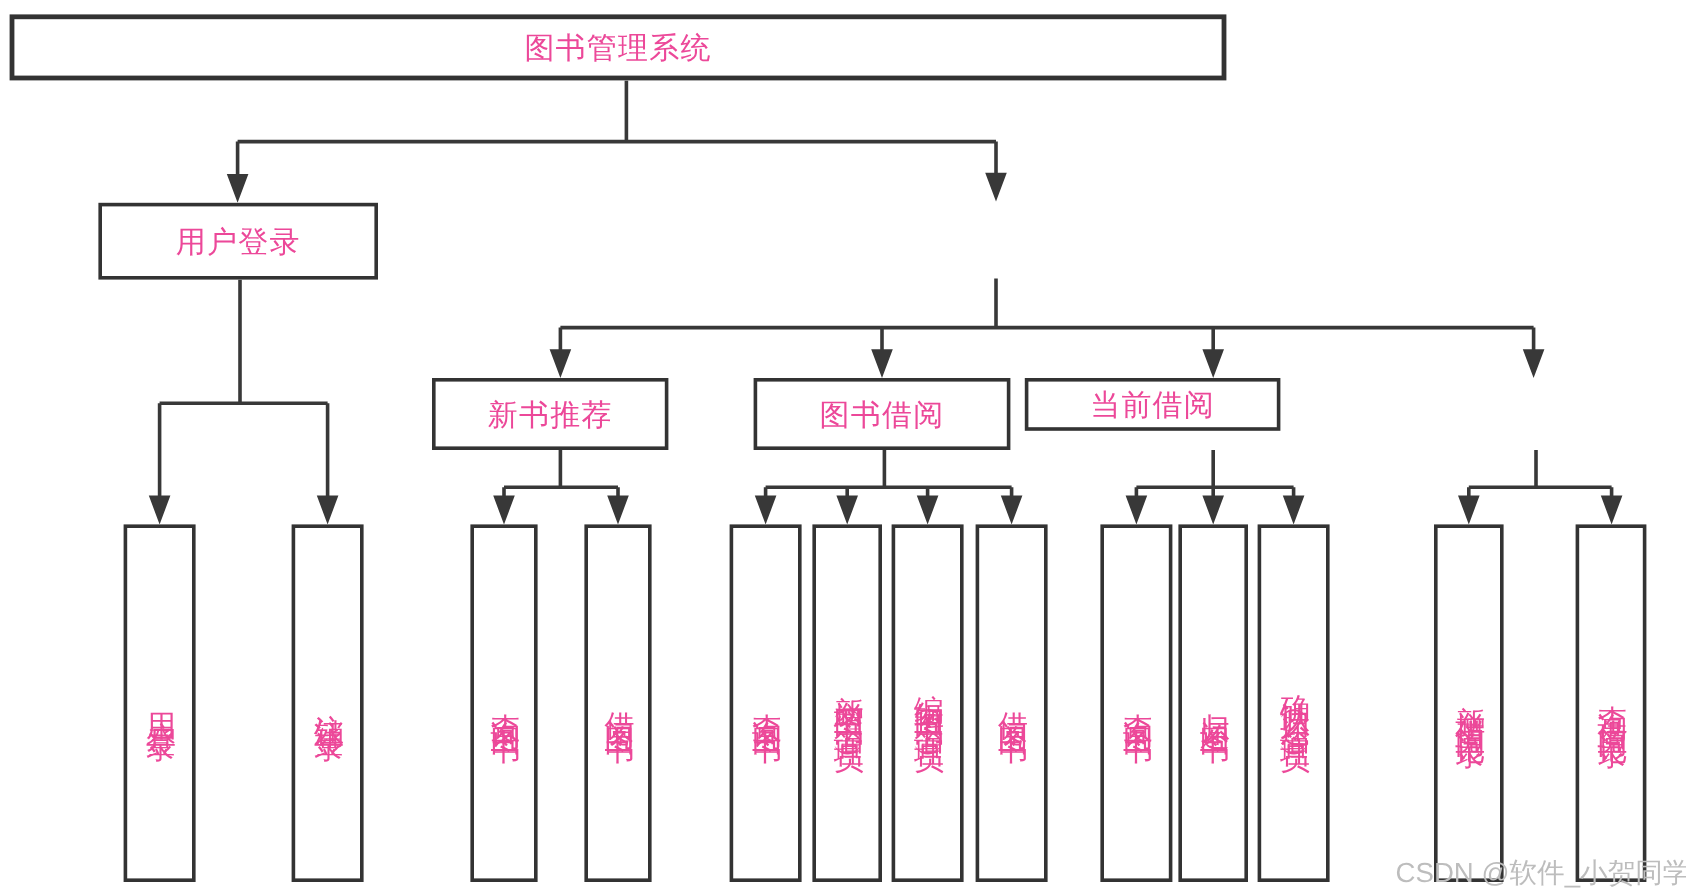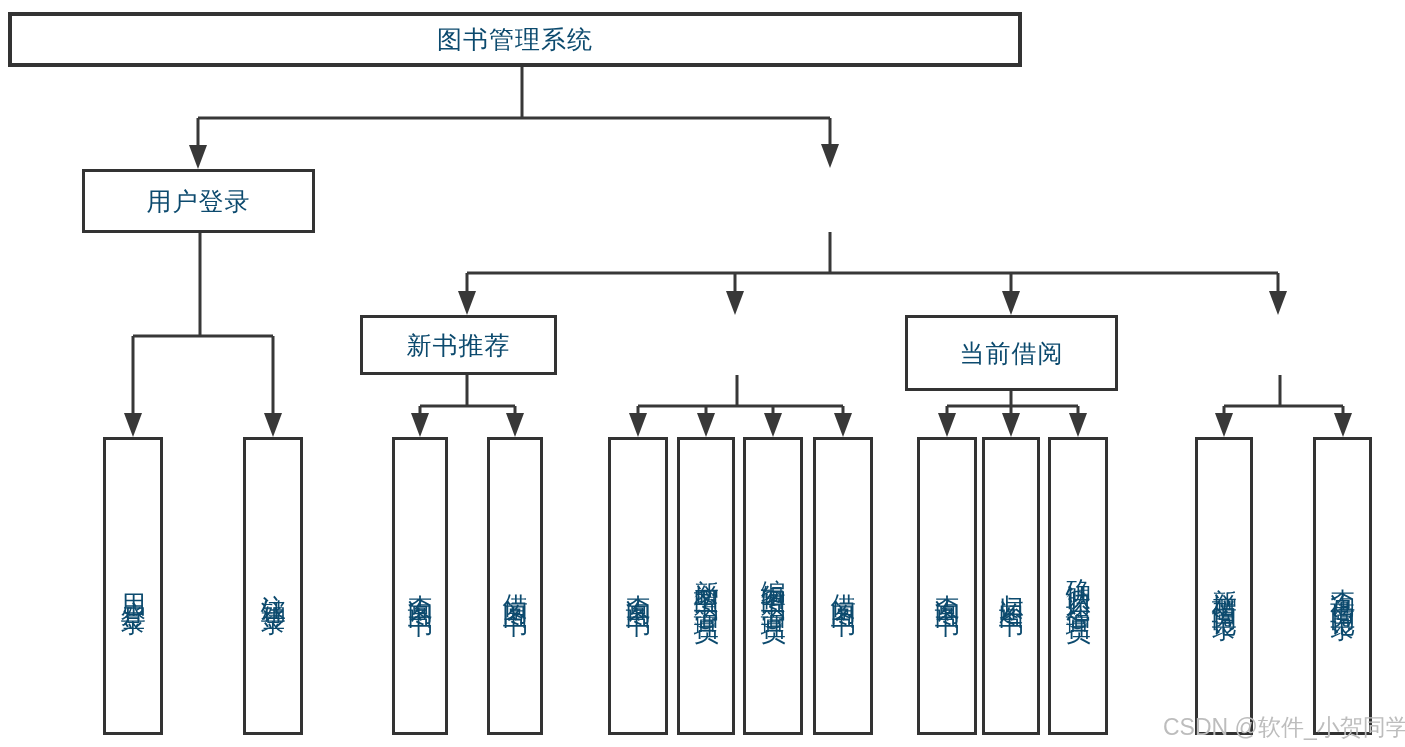--- a/index.html
+++ b/index.html
@@ -3,21 +3,21 @@
 <meta charset="utf-8">
 <style>
   html,body{margin:0;padding:0;background:#ffffff;}
   .stage{
     position:relative;width:1405px;height:747px;background:#ffffff;overflow:hidden;
     font-family:"Liberation Sans","DejaVu Sans",sans-serif;
   }
   .wires{position:absolute;left:0;top:0;z-index:1;}
   .box{
     position:absolute;box-sizing:border-box;background:#ffffff;
-    border:3px solid #333333;color:#0c4a6e;
+    border:3px solid #333333;color:#ec4899;
     display:flex;align-items:center;justify-content:center;
     z-index:2;
   }
   .hlabel{font-size:25px;letter-spacing:1px;}
   .root{border-width:4px;}
   .leaf{top:437px;height:298px;}
   .leaf span{
     writing-mode:vertical-rl;text-orientation:mixed;
     font-size:25px;line-height:1.1;letter-spacing:6px;
   }
@@ -48,21 +48,22 @@
       M638 437 l-9 -24 h18 z  M706 437 l-9 -24 h18 z  M773 437 l-9 -24 h18 z  M843 437 l-9 -24 h18 z
       M947 437 l-9 -24 h18 z  M1011 437 l-9 -24 h18 z  M1078 437 l-9 -24 h18 z
       M1224 437 l-9 -24 h18 z M1343 437 l-9 -24 h18 z"></path>
   </svg>
 
   <div class="box root hlabel" style="left:8px;top:12px;width:1014px;height:55px">图书管理系统</div>
 
   <div class="box hlabel" style="left:82px;top:169px;width:233px;height:64px">用户登录</div>
 
   <div class="box hlabel" style="left:360px;top:315px;width:197px;height:60px">新书推荐</div>
-  <div class="box hlabel" style="left:905px;top:315px;width:213px;height:76px">当前借阅</div>
+  <div class="box hlabel" style="left:628px;top:315px;width:214px;height:60px">图书借阅</div>
+  <div class="box hlabel" style="left:854px;top:315px;width:213px;height:44px">当前借阅</div>
 
   <div class="box leaf" style="left:103px;width:60px">
     <span>用户登录</span>
   </div>
   <div class="box leaf" style="left:243px;width:60px">
     <span>注销登录</span>
   </div>
 
   <div class="box leaf" style="left:392px;width:56px">
     <span>查询图书</span>

